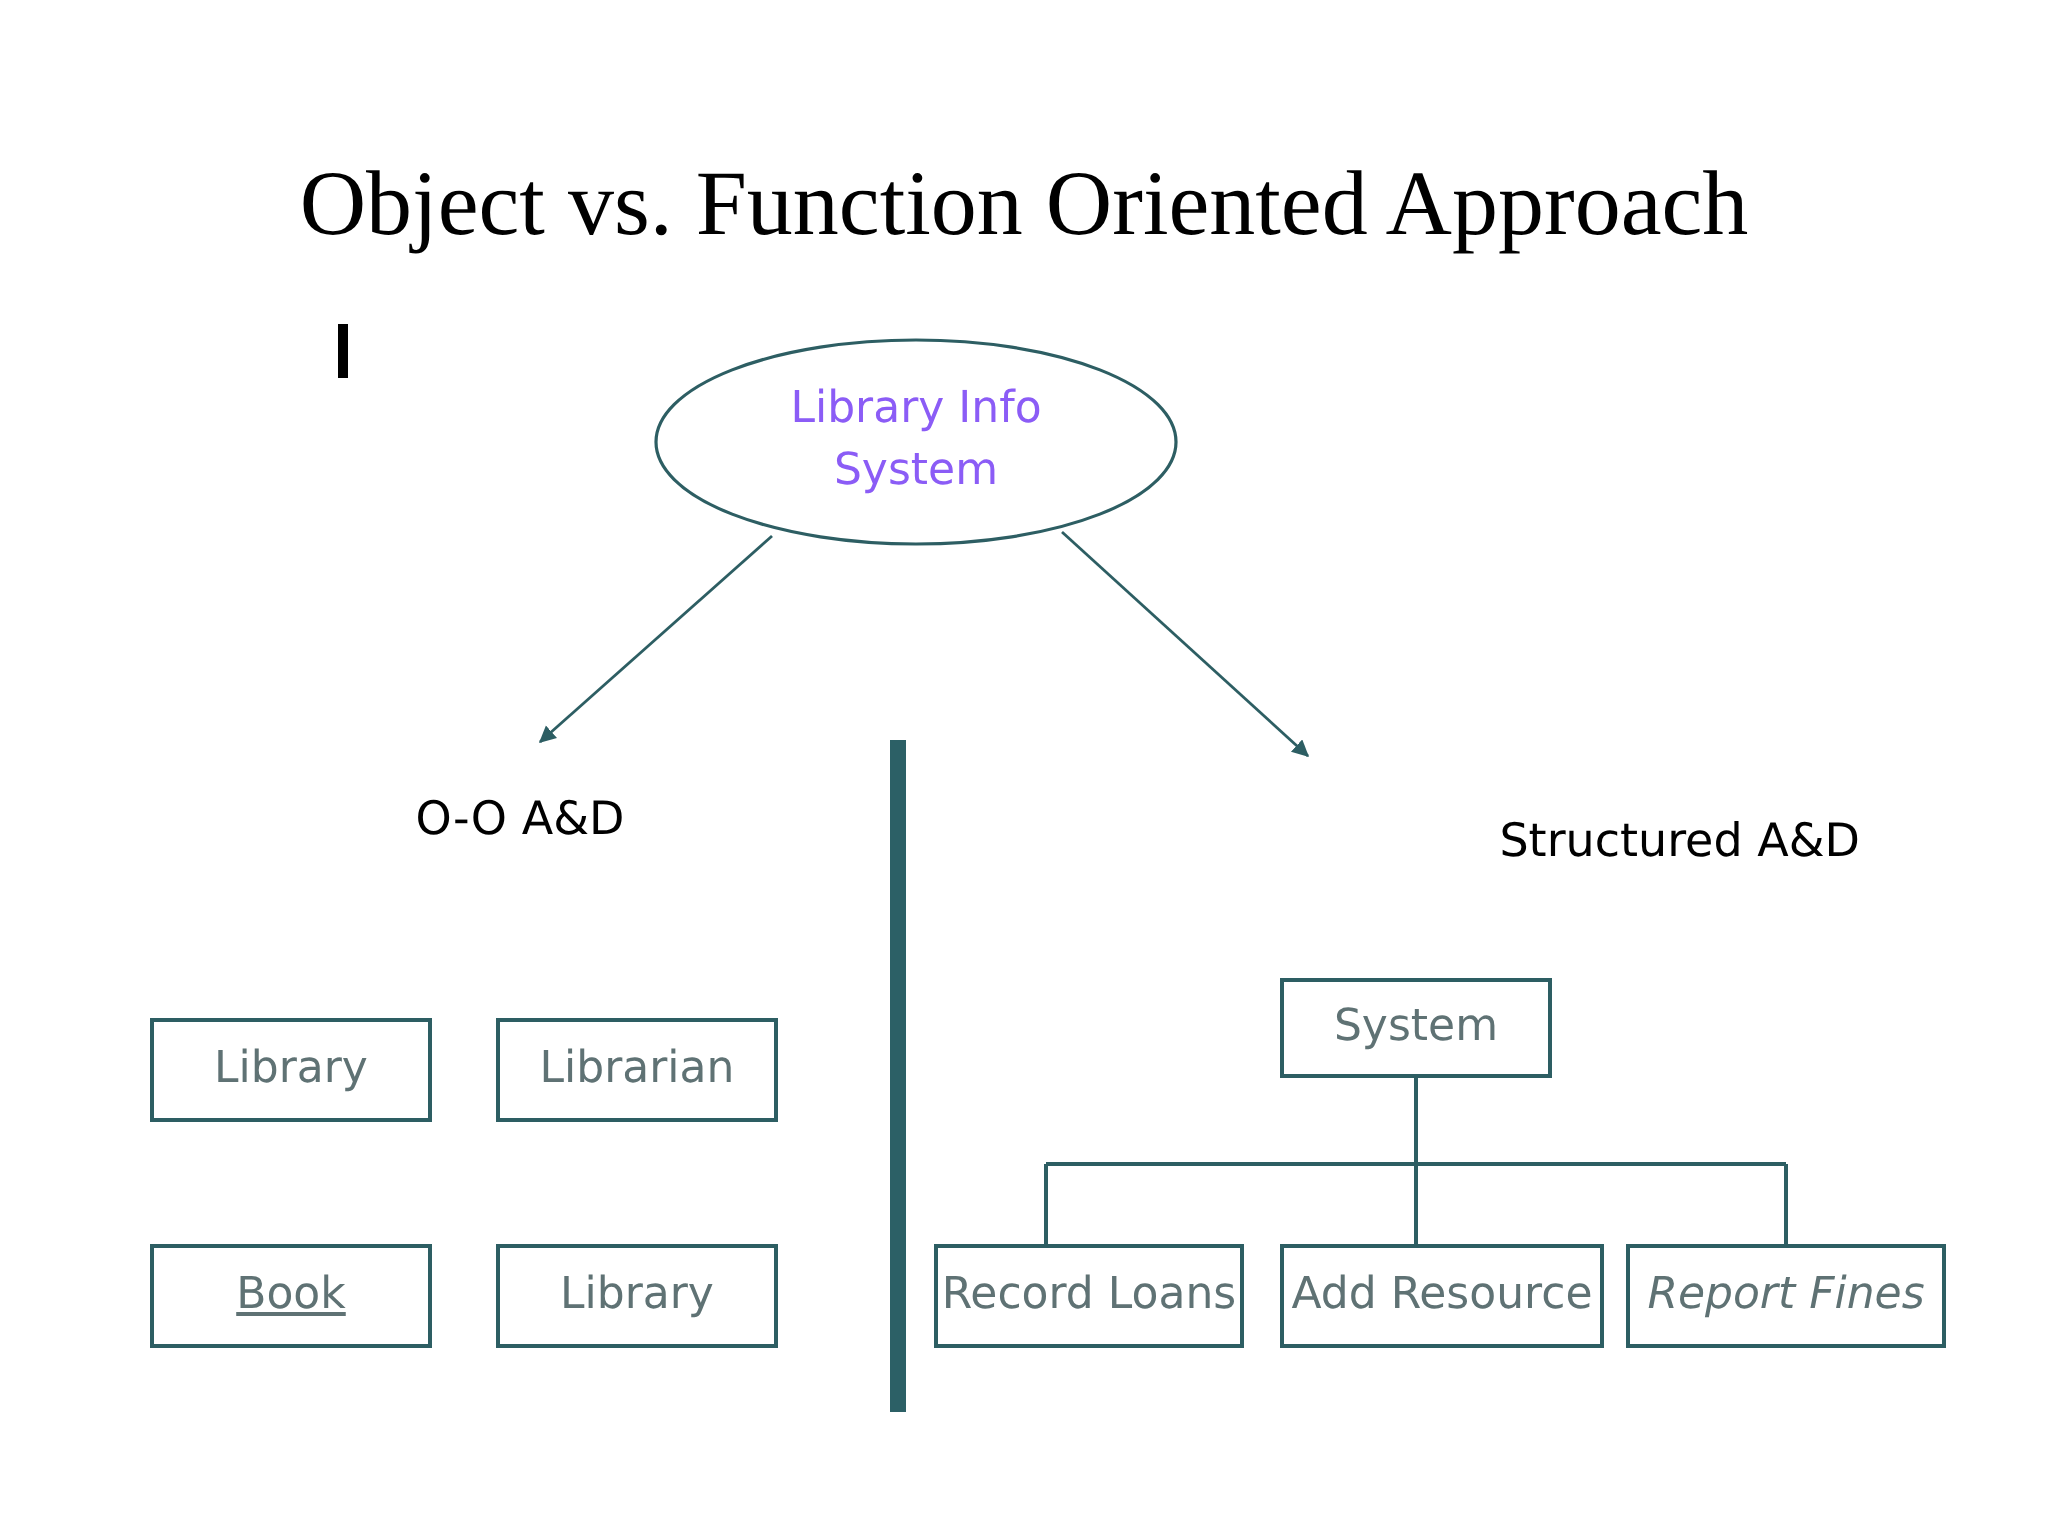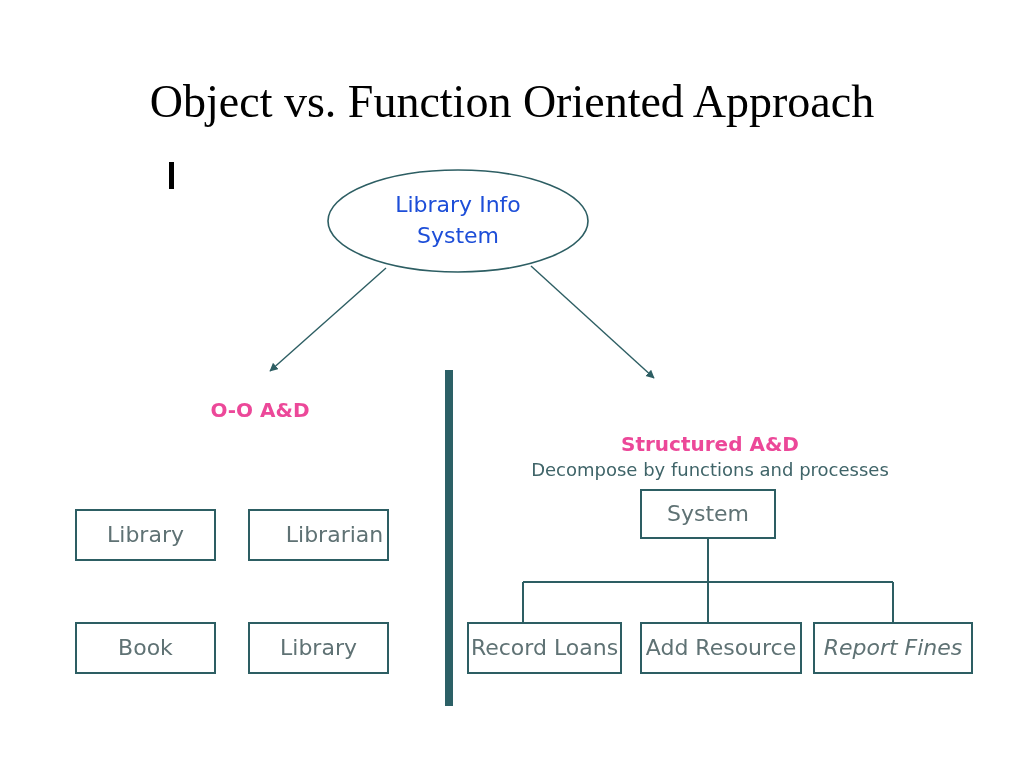--- a/index.html
+++ b/index.html
@@ -59,35 +59,34 @@
     font-size: 22px;
     line-height: 26px;
     white-space: nowrap;
   }
   .ellipse-label {
     position: absolute;
     left: 328px;
     top: 189px;
     width: 260px;
     text-align: center;
-    color: #1d4ed8;
+    color: #8b5cf6;
     font-size: 22px;
     line-height: 31px;
   }
   .branch-heading {
     position: absolute;
     text-align: center;
     color: #3a5f62;
   }
   .branch-heading .heading-main {
     display: block;
-    font-size: 20px;
+    font-size: 23px;
     line-height: 28px;
-    color: #ec4899;
-    font-weight: bold;
+    color: #000000;
   }
   .branch-heading .heading-sub {
     display: block;
     font-size: 18px;
     line-height: 24px;
     color: #3f6468;
   }
 
   
   .box-text {
@@ -140,32 +139,31 @@
 
   <div class="ellipse-label">
     <div>Library Info</div>
     <div>System</div>
   </div>
 
   <div class="branch-heading" style="left:40px; top:396px; width:440px;">
     <span class="heading-main">O-O A&amp;D</span>
   </div>
 
-  <div class="branch-heading" style="left:490px; top:430px; width:440px;">
+  <div class="branch-heading" style="left:490px; top:407px; width:440px;text-align:right;">
     <span class="heading-main">Structured A&amp;D</span>
-    <span class="heading-sub">Decompose by functions and processes</span>
   </div>
 
   <div class="node-label" style="left:76px; top:510px; width:139px; height:50px;">
     <span class="box-text">Library</span>
   </div>
-  <div class="node-label" style="left:249px; top:510px; width:139px; height:50px;margin-left:16px;">
+  <div class="node-label" style="left:249px; top:510px; width:139px; height:50px;">
     <span class="box-text">Librarian</span>
   </div>
-  <div class="node-label" style="left:76px; top:623px; width:139px; height:50px;">
+  <div class="node-label" style="left:76px; top:623px; width:139px; height:50px;text-decoration:underline;">
     <span class="box-text">Book</span>
   </div>
   <div class="node-label" style="left:249px; top:623px; width:139px; height:50px;border-radius:12px;">
     <span class="box-text">Library</span>
   </div>
 
   <div class="node-label" style="left:641px; top:490px; width:134px; height:48px;">
     <span class="box-text">System</span>
   </div>
   <div class="node-label" style="left:468px; top:623px; width:153px; height:50px;">

